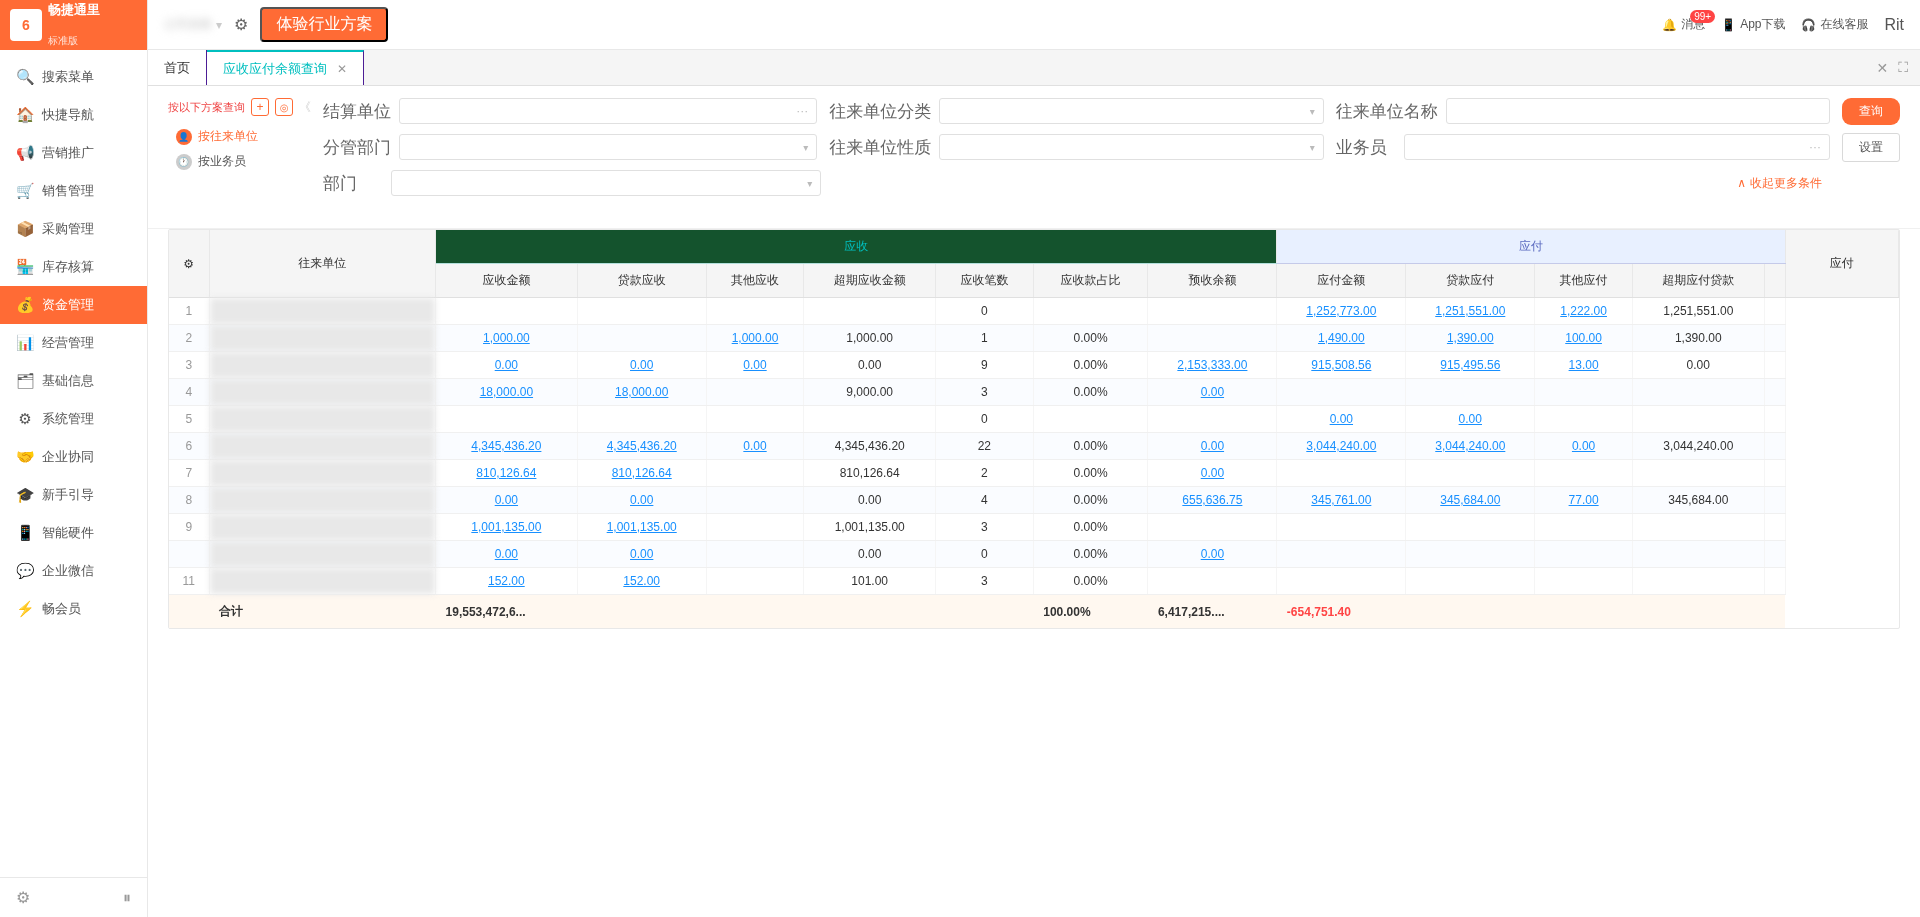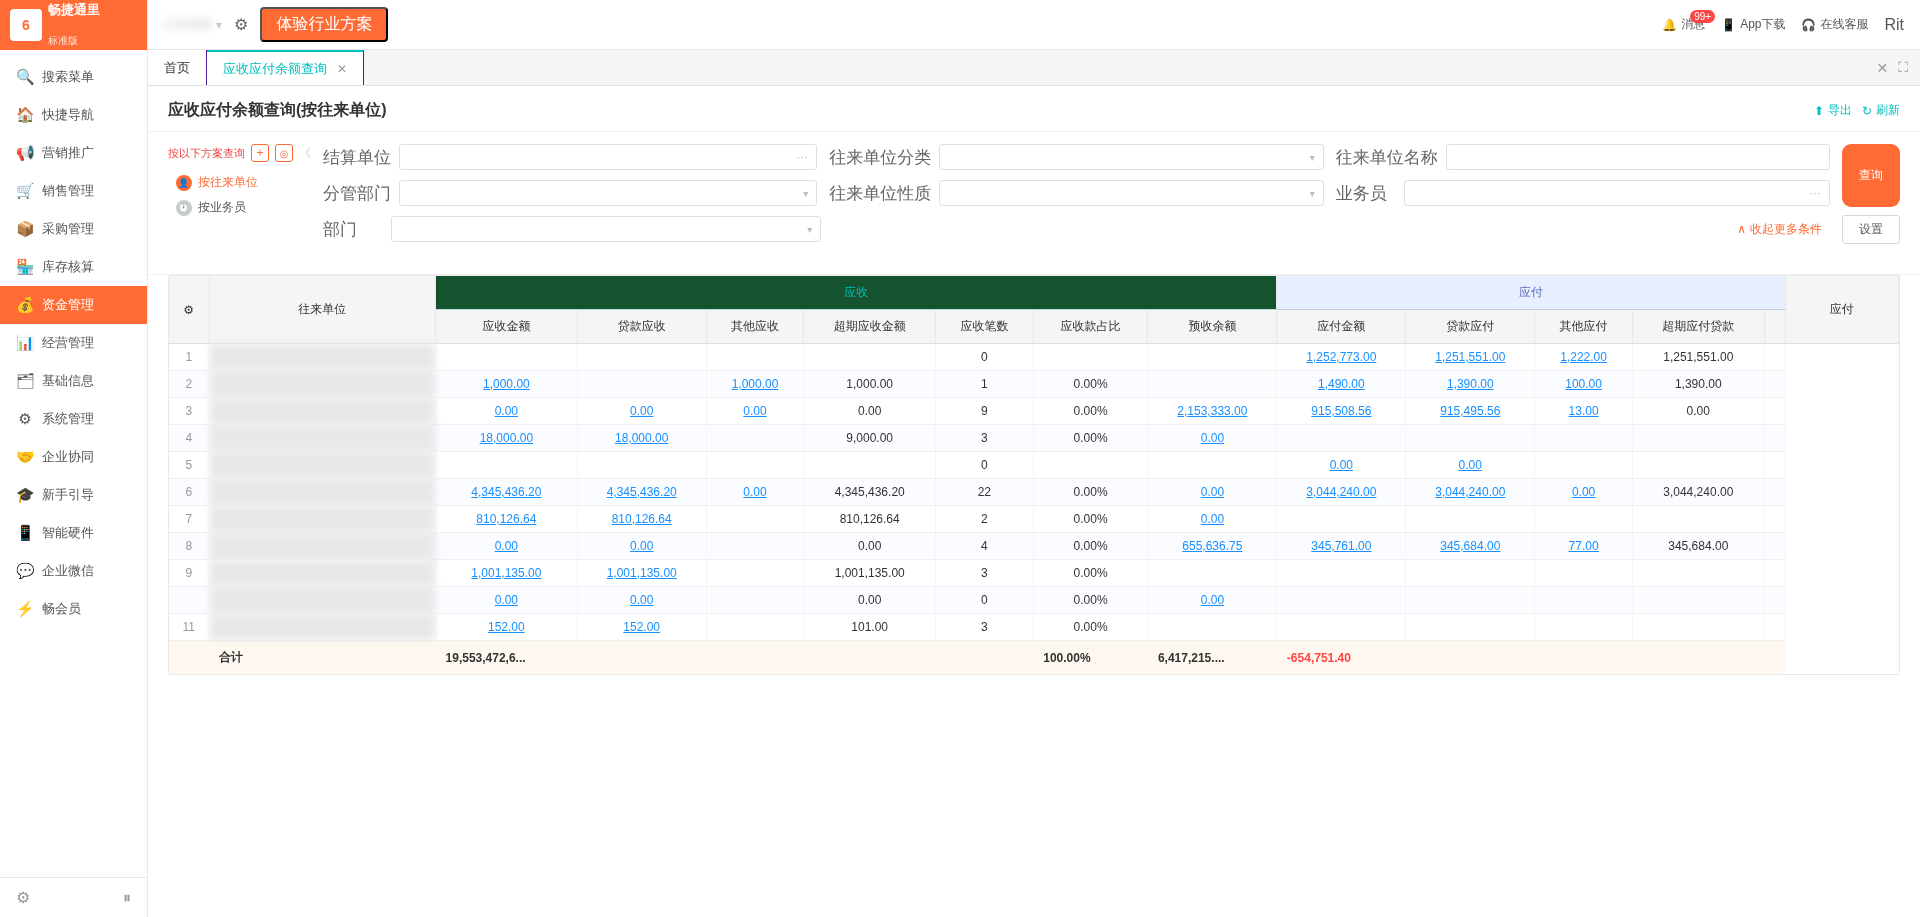--- a/index.html
+++ b/index.html
@@ -107,21 +107,21 @@
     }
     .field-input-dots { color: #bbb; }
     .field-input-arrow { color: #bbb; font-size: 10px; }
     .collapse-btn {
       display: flex; align-items: center; gap: 4px; color: #ff6b35; cursor: pointer;
       font-size: 12px; padding: 4px 8px;
     }
     .search-actions { display: flex; gap: 8px; flex-direction: column; }
     .btn-query {
       background: #ff6b35; color: #fff; border: none; border-radius: 9px;
-      padding: 23px 16px; cursor: pointer; font-size: 12px;
+      padding: 5px 16px; cursor: pointer; font-size: 12px;
     }
     .btn-setting {
       background: #fff; color: #555; border: 1px solid #d9d9d9; border-radius: 3px;
       padding: 5px 16px; cursor: pointer; font-size: 12px;
     }
 
     
     .table-area { padding: 0 20px 20px; }
     .table-wrapper { overflow-x: auto; border: 1px solid #e8e8e8; border-radius: 2px; }
     table { width: 100%; border-collapse: collapse; font-size: 12px; }
@@ -259,33 +259,20 @@
     <span class="tab-close">✕</span>
   </div>
   <div class="tab-bar-right">
     <span class="tab-bar-btn">✕</span>
     <span class="tab-bar-btn">⛶</span>
   </div>
 </div>
 
 <div class="main-content">
 
-  <div class="page-header">
-    <h2 class="page-title">应收应付余额查询(按往来单位)</h2>
-    <div class="page-actions">
-      <div class="action-btn">
-        <span>⬆</span>
-        <span>导出</span>
-      </div>
-      <div class="action-btn">
-        <span>↻</span>
-        <span>刷新</span>
-      </div>
-    </div>
-  </div>
 
   <div class="search-area">
     <div class="search-top-row">
 
       <div class="search-controls">
         <div style="display:flex;align-items:center;gap:6px;margin-bottom:8px;">
           <span class="search-scheme-label">按以下方案查询</span>
           <div class="scheme-actions">
             <span style="color:#ff6b35;border:1px solid #ff6b35;border-radius:3px;width:18px;height:18px;display:inline-flex;align-items:center;justify-content:center;cursor:pointer;">+</span>
           </div>

